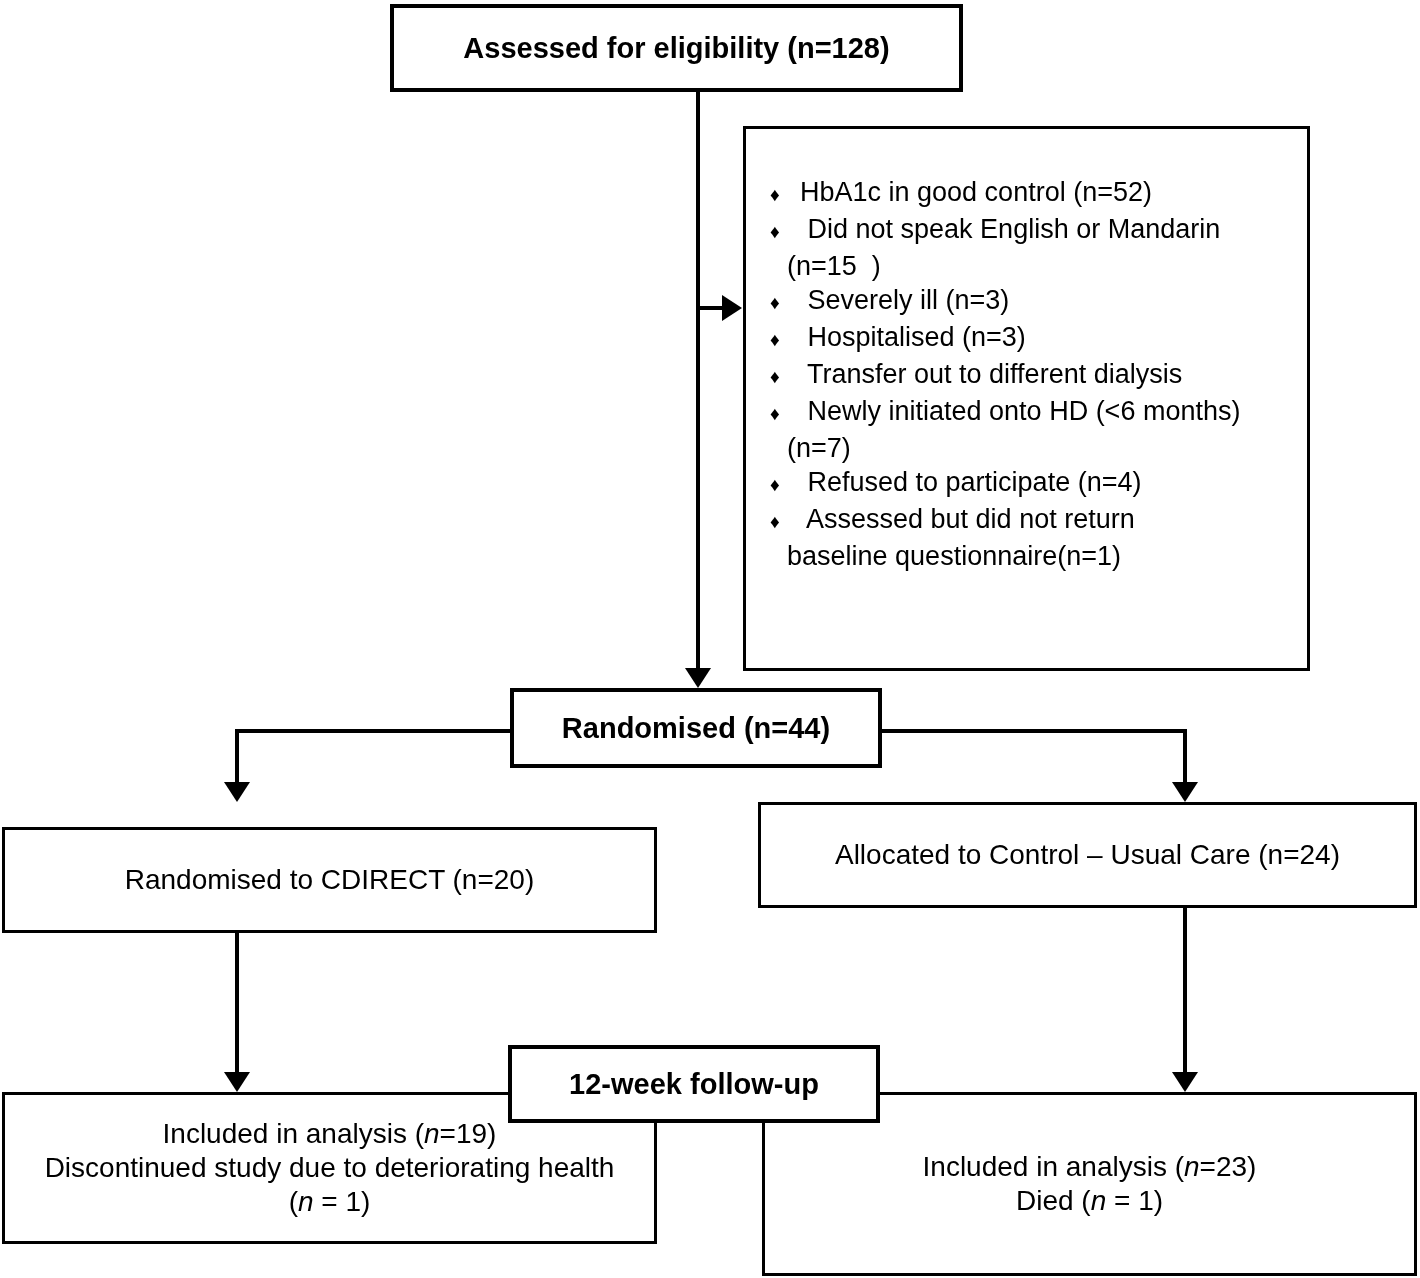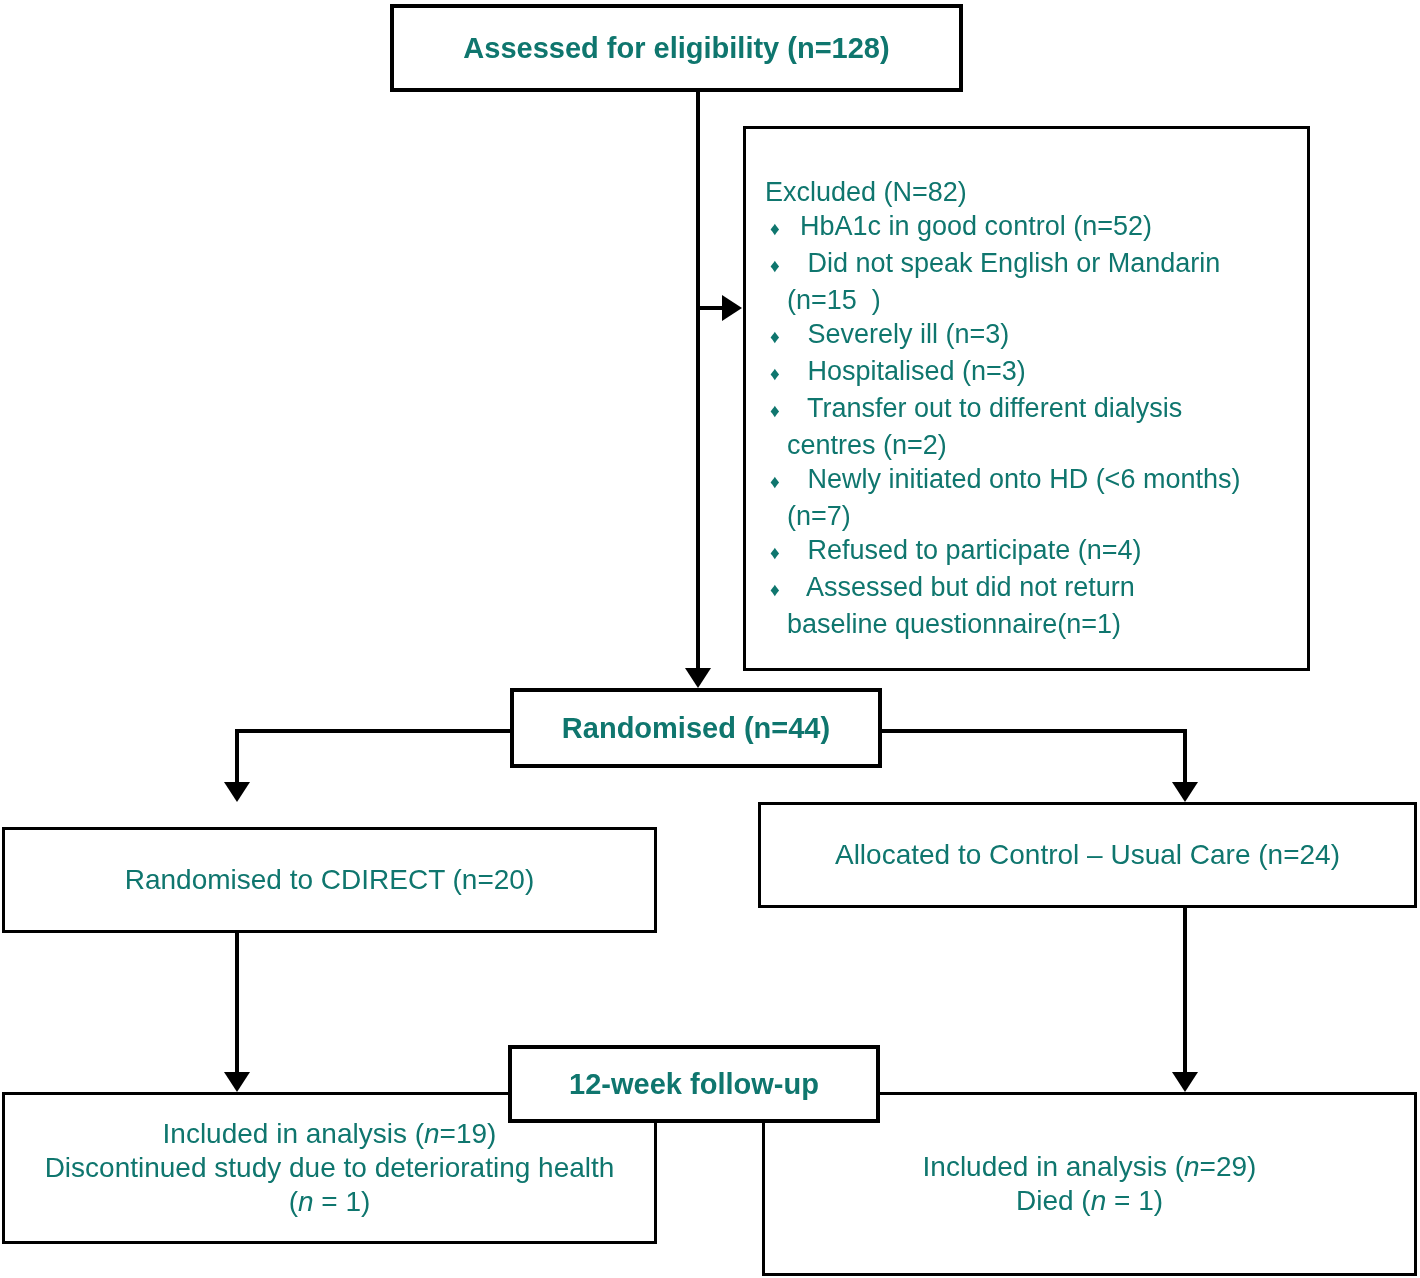--- a/index.html
+++ b/index.html
@@ -6,21 +6,21 @@
     margin: 0;
     padding: 0;
     background: #ffffff;
   }
   #canvas {
     position: relative;
     width: 1420px;
     height: 1278px;
     background: #ffffff;
     font-family: "Liberation Sans", sans-serif;
-    color: #0f766e;
+    color: #000000;
     overflow: hidden;
   }
   .box {
     position: absolute;
     box-sizing: border-box;
     background: #ffffff;
     border: 3px solid #000000;
     display: flex;
     align-items: center;
     justify-content: center;
@@ -110,28 +110,26 @@
   <div class="vline" id="line-v-left2"></div>
   <div class="arr down" id="arr-left2"></div>
   <div class="vline" id="line-v-right2"></div>
   <div class="arr down" id="arr-right2"></div>
 
   <div class="box thick bold" id="box-assessed">
     <span>Assessed for eligibility (n=128)</span>
   </div>
 
   <div class="box" id="box-excluded">
-    <div class="ex-line title">Excluded (N=82)</div>
     <div class="ex-line bullet"><span class="blt">♦</span><span>HbA1c in good control (n=52)</span></div>
     <div class="ex-line bullet"><span class="blt">♦</span><span> Did not speak English or Mandarin</span></div>
     <div class="ex-line cont">(n=15  )</div>
     <div class="ex-line bullet"><span class="blt">♦</span><span> Severely ill (n=3)</span></div>
     <div class="ex-line bullet"><span class="blt">♦</span><span> Hospitalised (n=3)</span></div>
     <div class="ex-line bullet"><span class="blt">♦</span><span> Transfer out to different dialysis</span></div>
-    <div class="ex-line cont">centres (n=2)</div>
     <div class="ex-line bullet"><span class="blt">♦</span><span> Newly initiated onto HD (&lt;6 months)</span></div>
     <div class="ex-line cont">(n=7)</div>
     <div class="ex-line bullet"><span class="blt">♦</span><span> Refused to participate (n=4)</span></div>
     <div class="ex-line bullet"><span class="blt">♦</span><span> Assessed but did not return</span></div>
     <div class="ex-line cont">baseline questionnaire(n=1)</div>
   </div>
 
   <div class="box thick bold" id="box-randomised">
     <span>Randomised (n=44)</span>
   </div>
@@ -151,18 +149,18 @@
   <div class="box" id="box-analysis-left">
     <div>
       <div class="bb-line"><span>Included in analysis (</span><i>n</i><span>=19)</span></div>
       <div class="bb-line">Discontinued study due to deteriorating health</div>
       <div class="bb-line"><span>(</span><i>n</i><span> = 1)</span></div>
     </div>
   </div>
 
   <div class="box" id="box-analysis-right">
     <div>
-      <div class="bb-line"><span>Included in analysis (</span><i>n</i><span>=29)</span></div>
+      <div class="bb-line"><span>Included in analysis (</span><i>n</i><span>=23)</span></div>
       <div class="bb-line"><span>Died (</span><i>n</i><span> = 1)</span></div>
     </div>
   </div>
 
 </div>
 
 </body></html>

